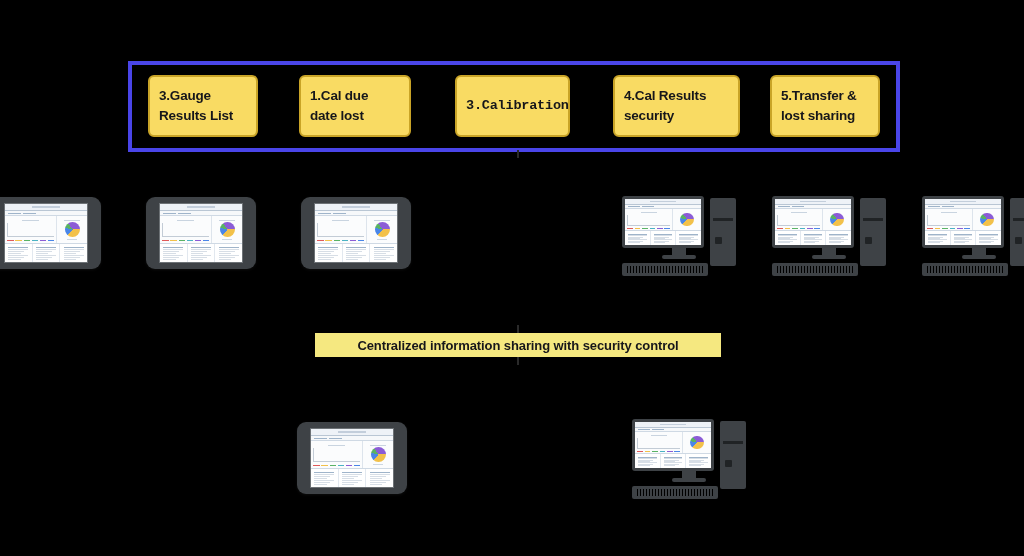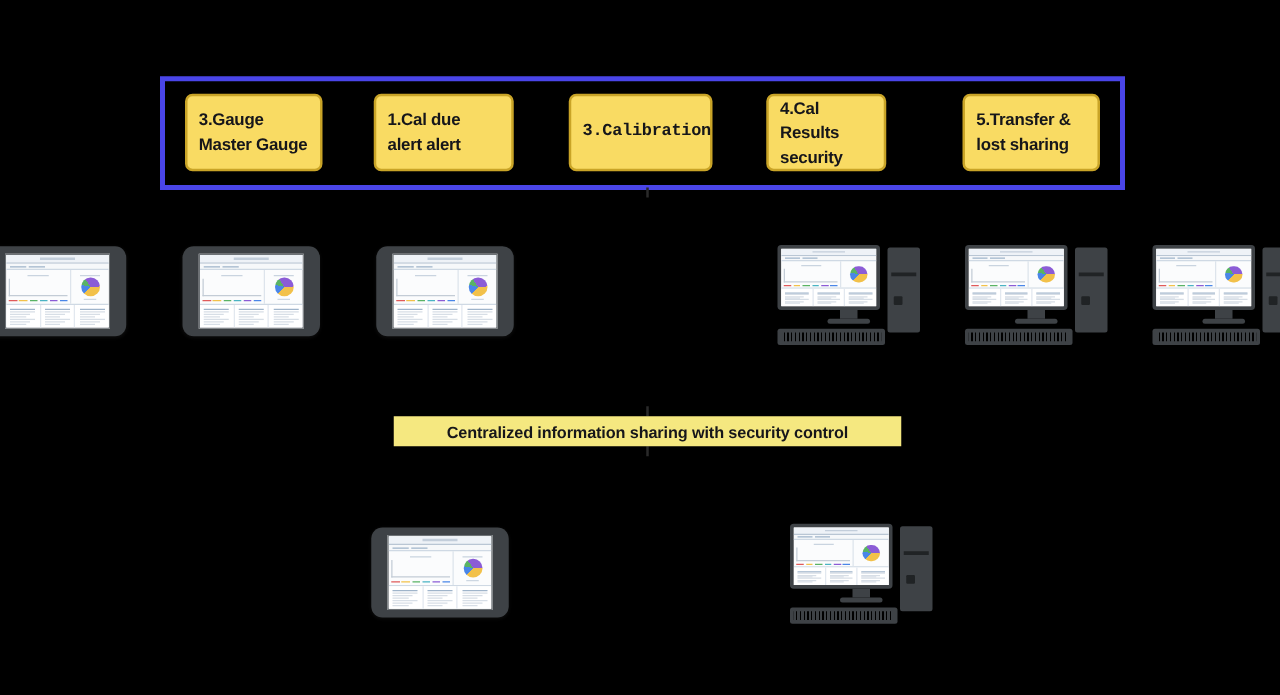--- a/index.html
+++ b/index.html
@@ -45,21 +45,21 @@
     font-size: 13.5px;
     font-weight: bold;
     color: #16161a;
     line-height: 1.45;
     letter-spacing: -0.2px;
   }
 
   #process-box-1 { left: 148px;  width: 110px; }
   #process-box-2 { left: 299px;  width: 112px; }
   #process-box-3 { left: 455px;  width: 115px; font-family: Liberation Mono, monospace; }
-  #process-box-4 { left: 613px;  width: 96px; }
+  #process-box-4 { left: 613px;  width: 127px; }
   #process-box-5 { left: 770px;  width: 110px; }
 
   
   .connector {
     position: absolute;
     background: #2a2a2a;
     width: 2px;
   }
   #connector-frame-down { left: 517px; top: 150px; height: 8px; }
   #connector-banner-top { left: 517px; top: 325px; height: 8px; }
@@ -293,24 +293,24 @@
   }
   .dash-table .row.short { width: 62%; }
   .dash-table .row.mid { width: 80%; }
 </style>
 </head>
 <body>
 
 <div id="process-frame"></div>
 
 <div class="process-box" id="process-box-1">
-  <div class="label"><span>3.Gauge</span><br><span>Master Gauge</span></div>
+  <div class="label"><span>3.Gauge</span><br><span>Results List</span></div>
 </div>
 <div class="process-box" id="process-box-2">
-  <div class="label"><span>1.Cal due</span><br><span>alert alert</span></div>
+  <div class="label"><span>1.Cal due</span><br><span>date lost</span></div>
 </div>
 <div class="process-box" id="process-box-3">
   <div class="label"><span>3.Calibration</span></div>
 </div>
 <div class="process-box" id="process-box-4">
   <div class="label"><span>4.Cal Results</span><br><span>security</span></div>
 </div>
 <div class="process-box" id="process-box-5">
   <div class="label"><span>5.Transfer &amp;</span><br><span>lost sharing</span></div>
 </div>

